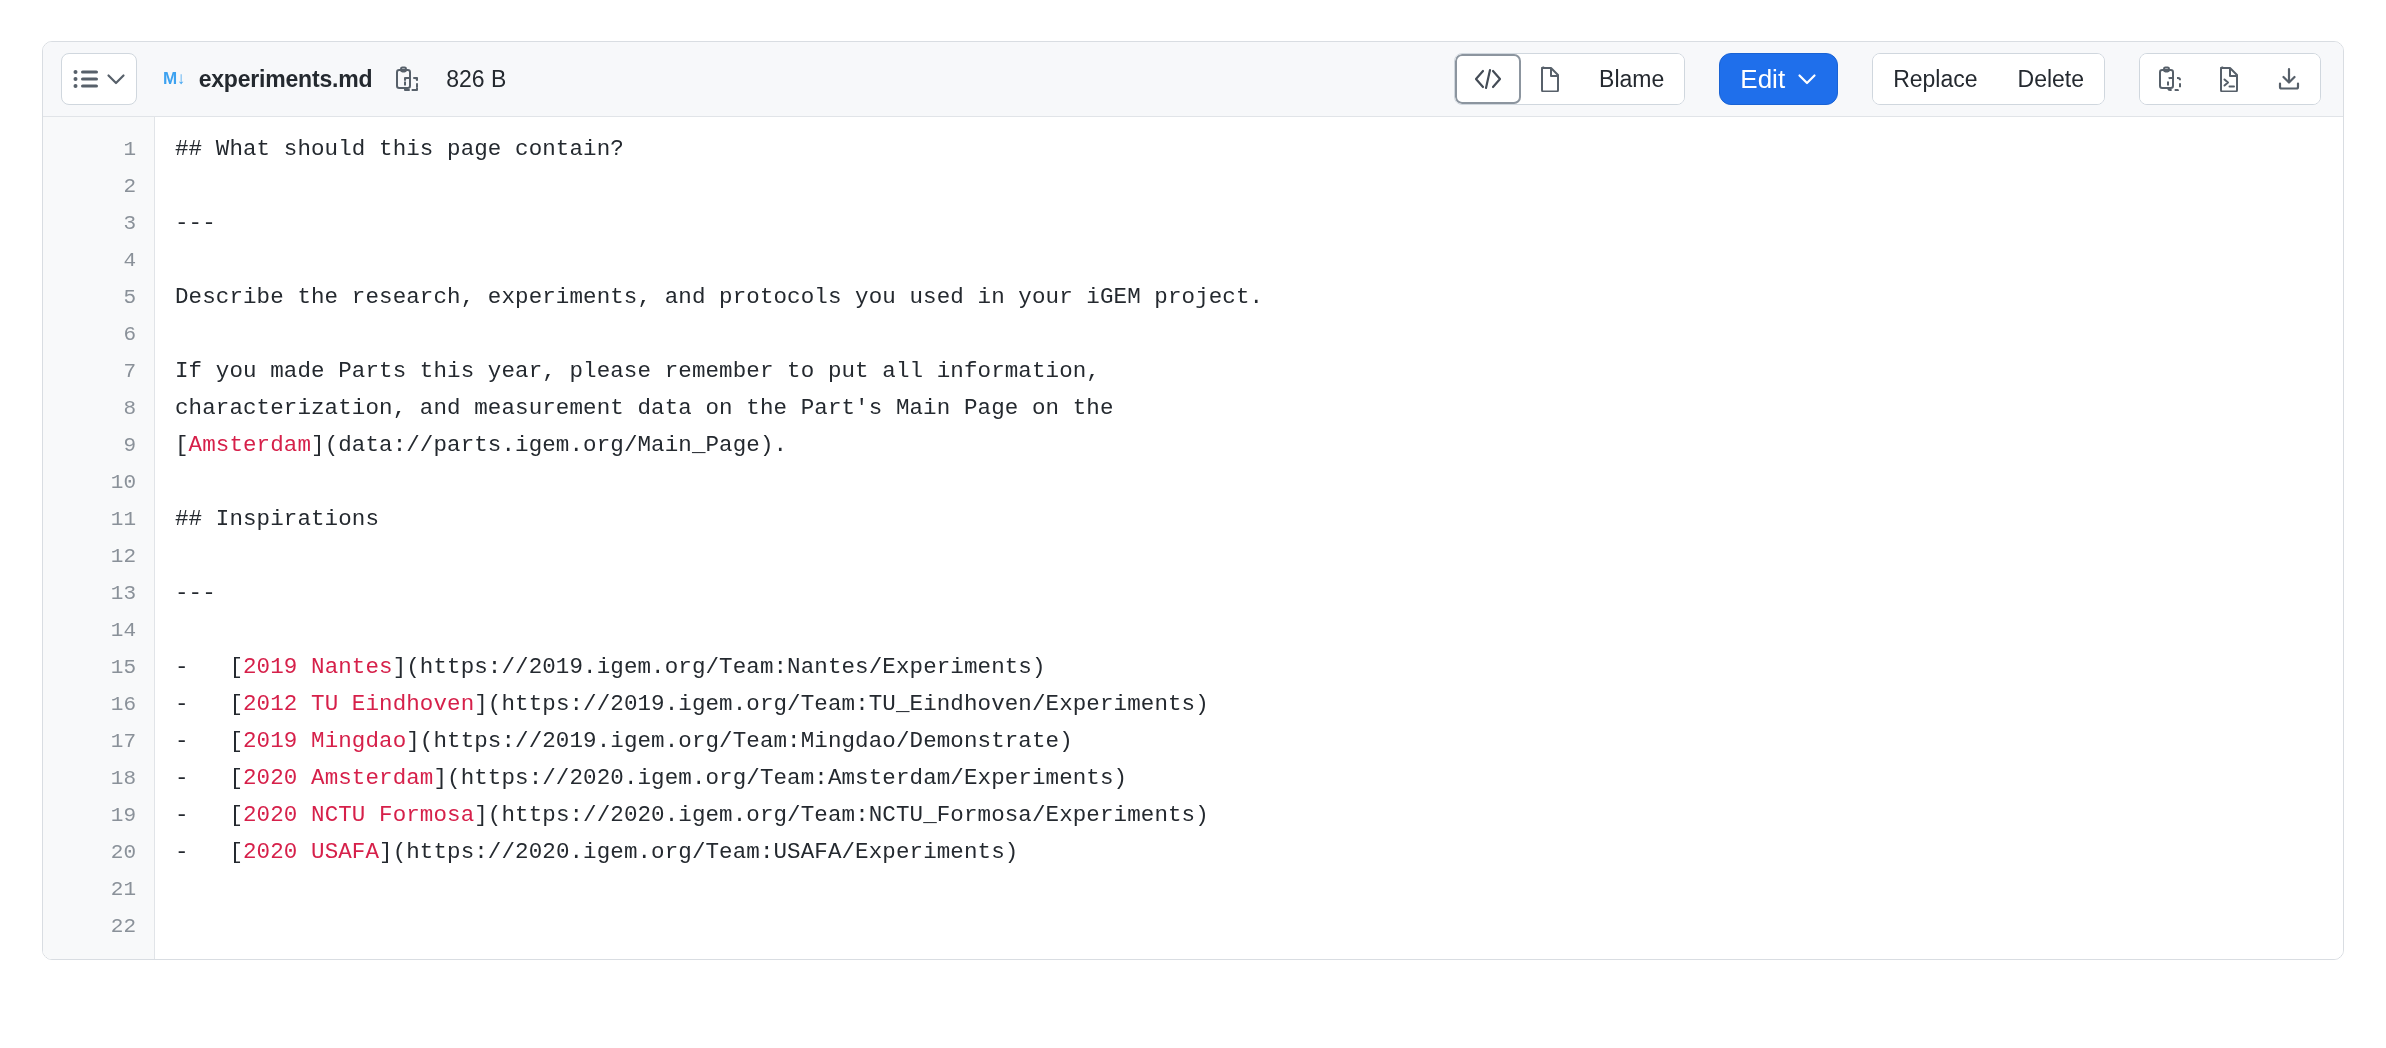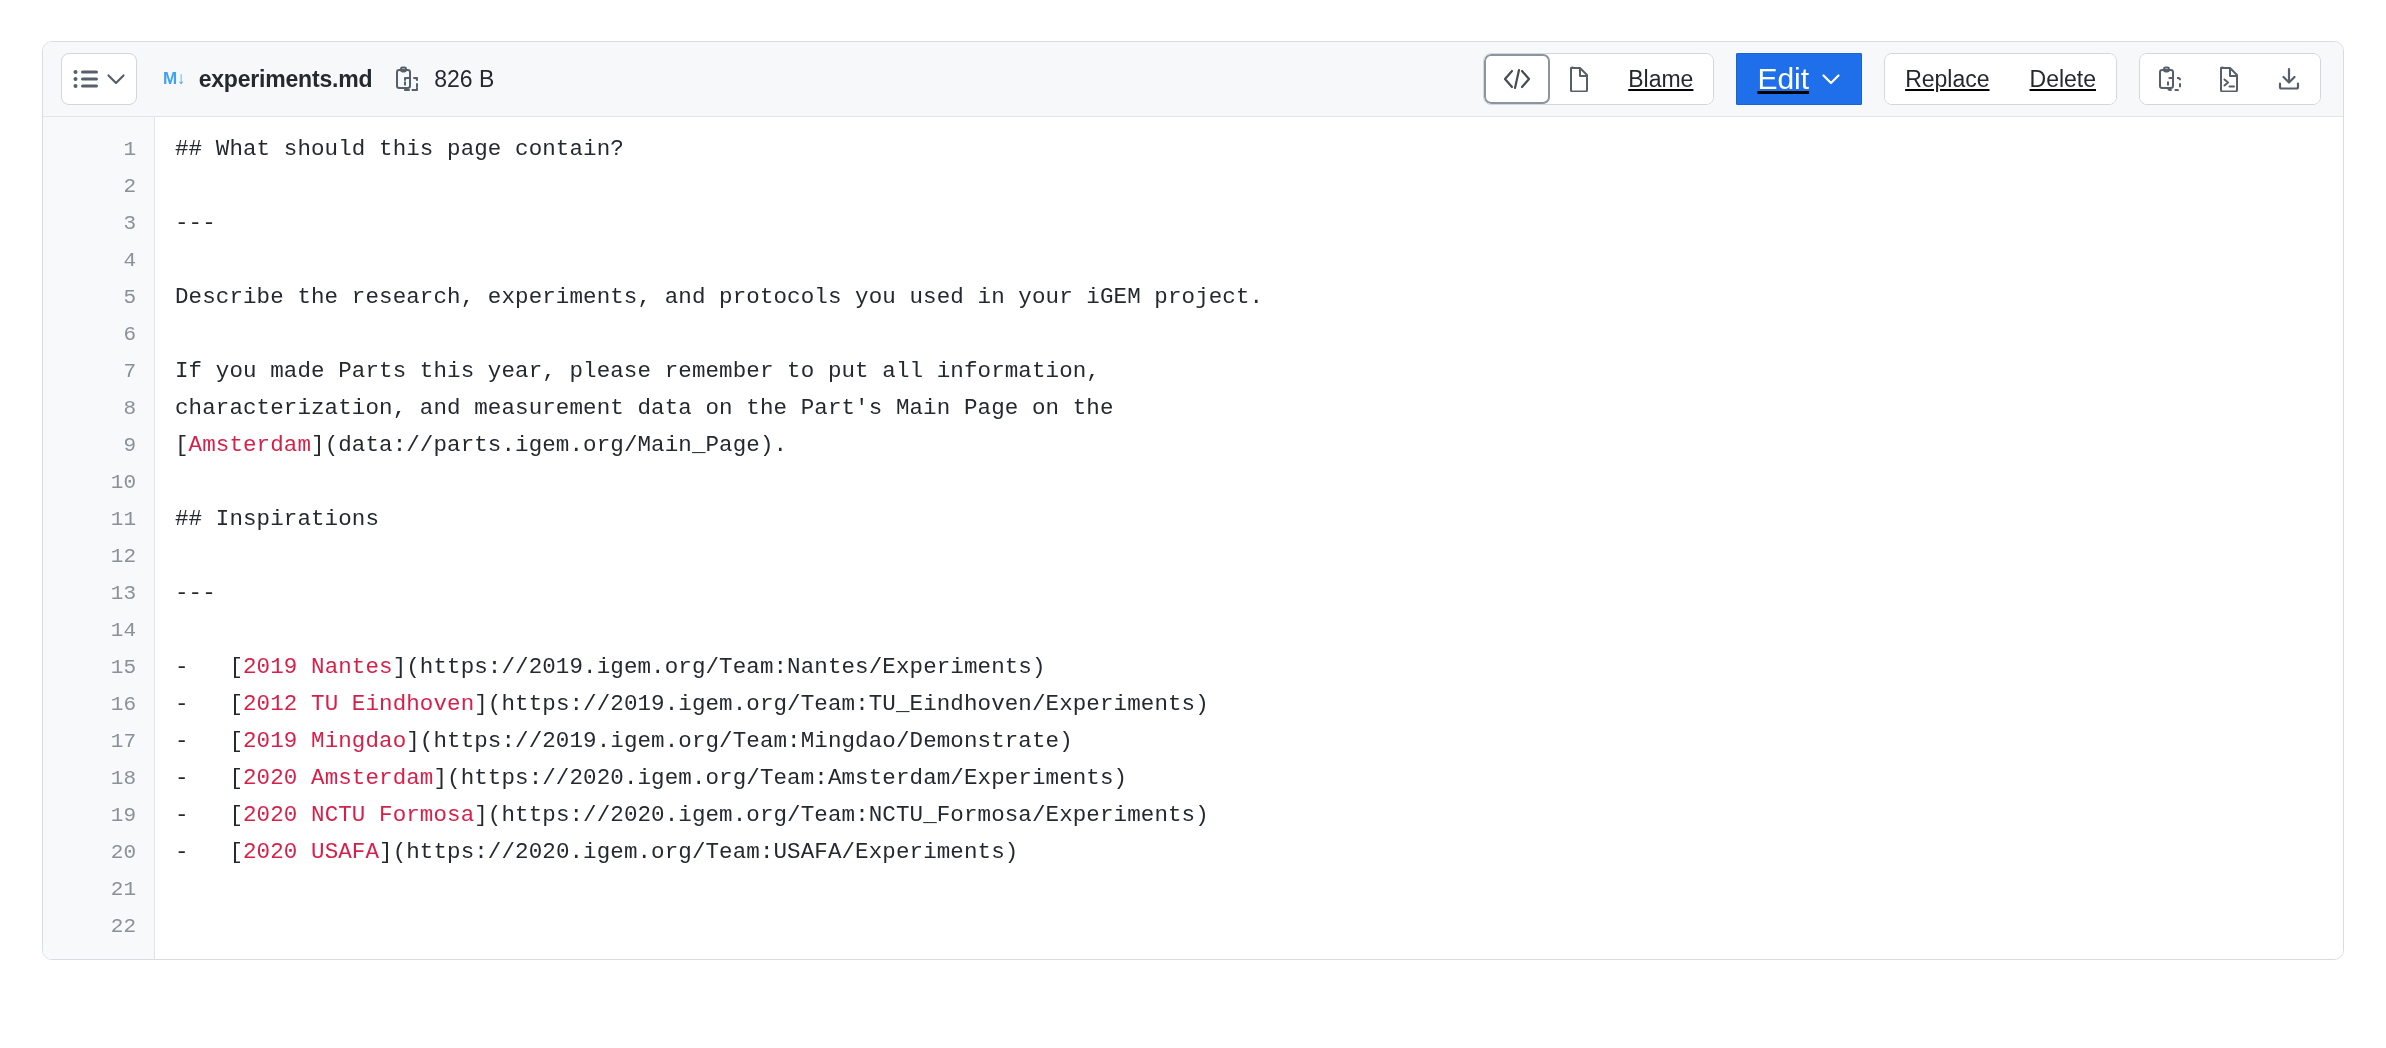--- a/index.html
+++ b/index.html
@@ -26,21 +26,21 @@
     height: 75px;
     background: #f7f8fa;
     border-bottom: 1px solid #e1e4e8;
     display: flex;
     align-items: center;
     padding: 0 22px 0 18px;
   }
 
   .hdr-left { display: flex; align-items: center; gap: 0; flex: 0 0 auto; }
   .hdr-spacer { flex: 1 1 auto; }
-  .hdr-right { display: flex; align-items: center; gap: 0; flex: 0 0 auto; text-decoration: underline; }
+  .hdr-right { display: flex; align-items: center; gap: 12px; flex: 0 0 auto; }
 
   
   .filelist-btn {
     width: 76px; height: 52px;
     background: #ffffff;
     border: 1px solid #d0d7de;
     border-radius: 8px;
     display: flex; align-items: center; justify-content: center;
     gap: 7px;
     cursor: pointer;
@@ -66,21 +66,21 @@
 
   .copy-path-icon {
     margin-left: 20px;
     width: 30px; height: 30px;
     display: flex; align-items: center; justify-content: center;
     cursor: pointer;
     border-radius: 5px;
   }
 
   #file-size {
-    margin-left: 12px;
+    margin-left: 24px;
     font-size: 23px;
     color: #24292f;
   }
 
   
   .btn-group {
     display: flex;
     align-items: stretch;
     border-radius: 8px;
     overflow: hidden;
@@ -107,23 +107,23 @@
     background: #ffffff;
     box-shadow: inset 0 0 0 2px #8c959f;
     border-radius: 7px;
   }
 
   .edit-btn {
     margin-left: 22px;
     height: 52px;
     background: #1f6feb;
     border: 1px solid #1a63d4;
-    border-radius: 1px;
+    border-radius: 12px;
     color: #ffffff;
-    font-size: 30px;
+    font-size: 26px;
     font-family: "Liberation Sans", sans-serif;
     padding: 16px 20px;
     display: flex; align-items: center; gap: 12px;
     cursor: pointer;
   }
 
   .grp-gap { margin-left: 22px; }
 
   
   #code-body {

